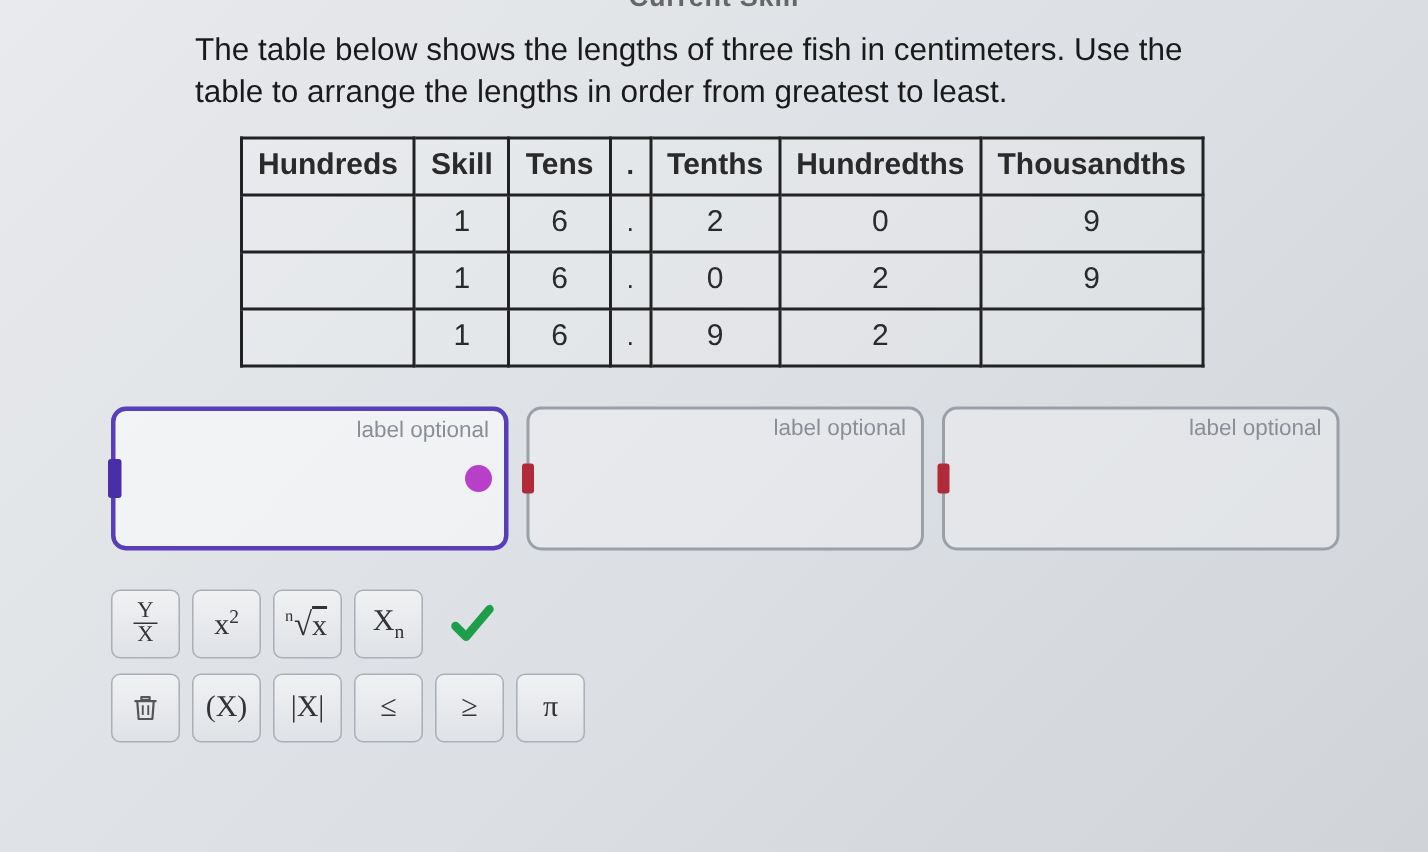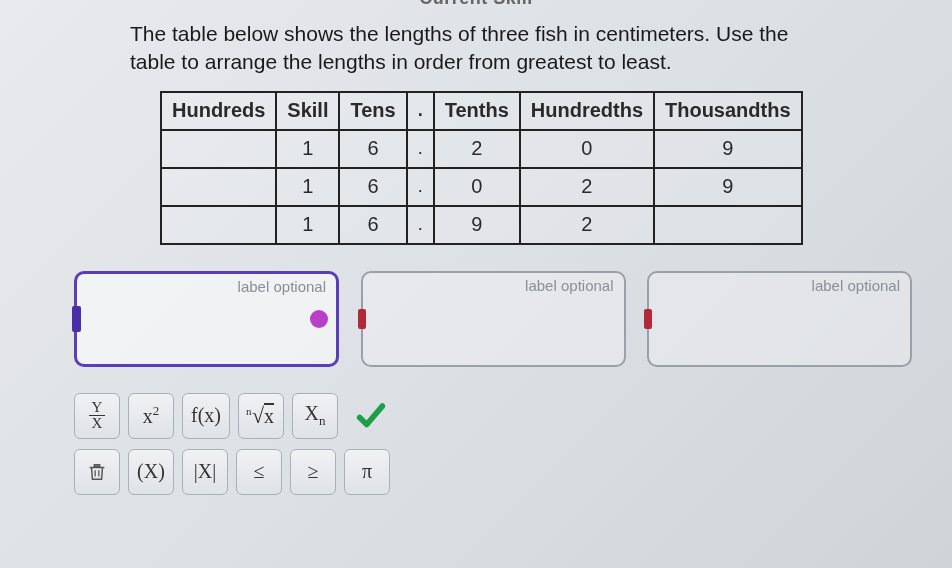--- a/index.html
+++ b/index.html
@@ -53,21 +53,20 @@
     font-weight: bold;
   }
   table.place-value .dot-col {
     width: 22px;
     font-size: 18px;
   }
   .answer-row {
     display: flex;
     gap: 12px;
     margin: 26px 0 0 34px;
-    justify-content: space-between;
   }
   .answer-box {
     position: relative;
     width: 265px;
     height: 96px;
     border: 2px solid #9aa0a8;
     border-radius: 10px;
     background: rgba(245,245,248,0.4);
   }
   .answer-box.active {
@@ -222,21 +221,20 @@
     <div class="tool-row">
       <div class="tool-btn">
         <div class="frac">
           <span class="num">Y</span>
           <span class="den">X</span>
         </div>
       </div>
       <div class="tool-btn">
         <span><span>x</span><sup>2</sup></span>
       </div>
-      <div class="tool-btn">f(x)</div>
       <div class="tool-btn">
         <span class="radical"><sup>n</sup><span class="sqrt-sym">√</span><span class="overline">x</span></span>
       </div>
       <div class="tool-btn">
         <span><span>X</span><sub>n</sub></span>
       </div>
       <div class="check-btn">
         <svg viewBox="0 0 24 24">
           <path d="M4 13 L9 18 L20 5" stroke="#1e9e4a" stroke-width="4" fill="none" stroke-linecap="round" stroke-linejoin="round"></path>
         </svg>

